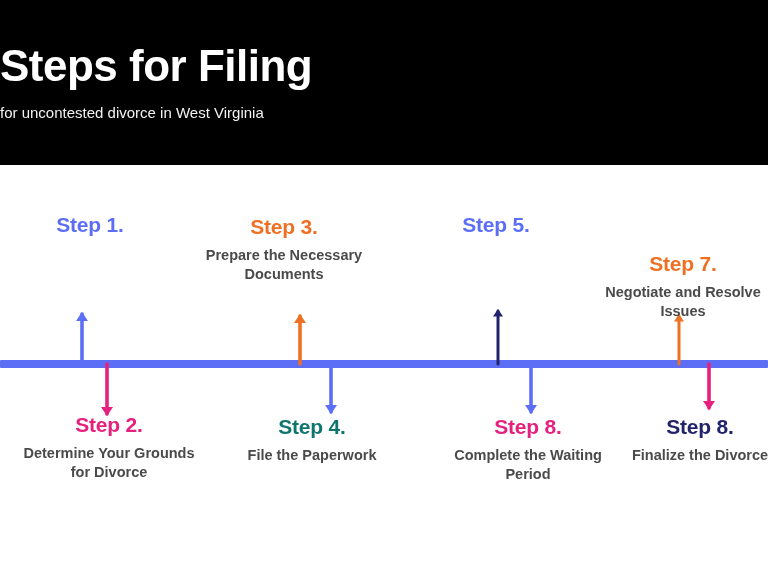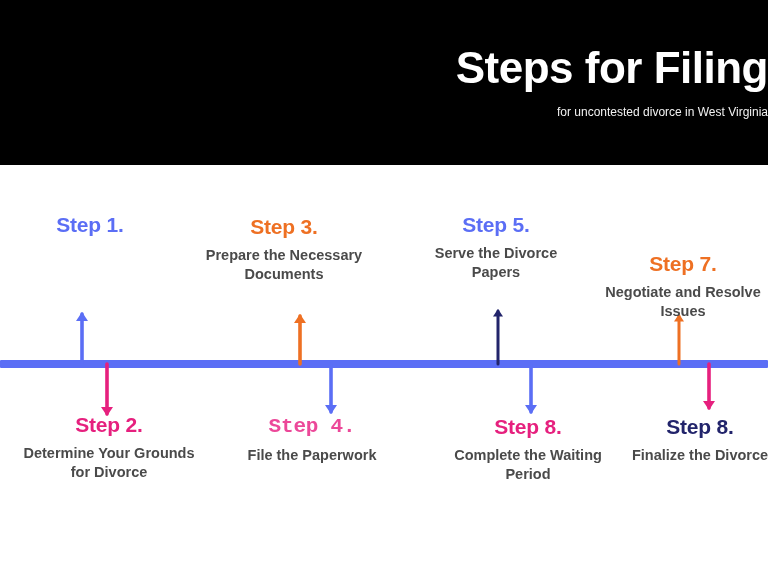--- a/index.html
+++ b/index.html
@@ -17,35 +17,35 @@
 
   
   #header-band {
     position: absolute;
     left: 0; top: 0;
     width: 768px;
     height: 165px;
     background: #000000;
     display: flex;
     flex-direction: column;
-    align-items: flex-end;
+    align-items: flex-start;
     justify-content: center;
   }
   #header-title {
     color: #ffffff;
     font-size: 44px;
     font-weight: bold;
     letter-spacing: -0.5px;
     line-height: 1.05;
     margin: 0 0 14px 0;
     text-align: center;
   }
   #header-subtitle {
     color: #f2f2f2;
-    font-size: 12px;
+    font-size: 15px;
     font-weight: normal;
     line-height: 1.2;
     margin: 0;
     text-align: center;
   }
 
   
   #timeline-area {
     position: absolute;
     left: 0; top: 165px;
@@ -160,26 +160,25 @@
       </div>
       <div class="step" style="left: 14px; width: 190px; top: 248px;">
         <div class="step-title" style="color: rgb(230, 32, 126);">Step 2.</div>
         <div class="step-desc">Determine Your Grounds for Divorce</div>
       </div>
       <div class="step" style="left: 184px; width: 200px; top: 50px;">
         <div class="step-title" style="color: rgb(238, 112, 35);">Step 3.</div>
         <div class="step-desc">Prepare the Necessary Documents</div>
       </div>
       <div class="step" style="left: 216px; width: 192px; top: 250px;">
-        <div class="step-title" style="color: #ec4899; font-family: Liberation Mono, monospace;">Step 4.</div>
+        <div class="step-title" style="color: #0f766e;">Step 4.</div>
         <div class="step-desc">File the Paperwork</div>
       </div>
       <div class="step" style="left: 412px; width: 168px; top: 48px;">
         <div class="step-title" style="color: rgb(91, 110, 245);">Step 5.</div>
-        <div class="step-desc">Serve the Divorce Papers</div>
       </div>
       <div class="step" style="left: 432px; width: 192px; top: 250px;">
         <div class="step-title" style="color: rgb(230, 32, 126);">Step 8.</div>
         <div class="step-desc">Complete the Waiting Period</div>
       </div>
       <div class="step" style="left: 598px; width: 170px; top: 50px;">
         <div class="step-title" style="color: rgb(238, 112, 35); margin-top: 37px;">Step 7.</div>
         <div class="step-desc">Negotiate and Resolve Issues</div>
       </div>
       <div class="step" style="left: 626px; width: 148px; top: 250px;">

